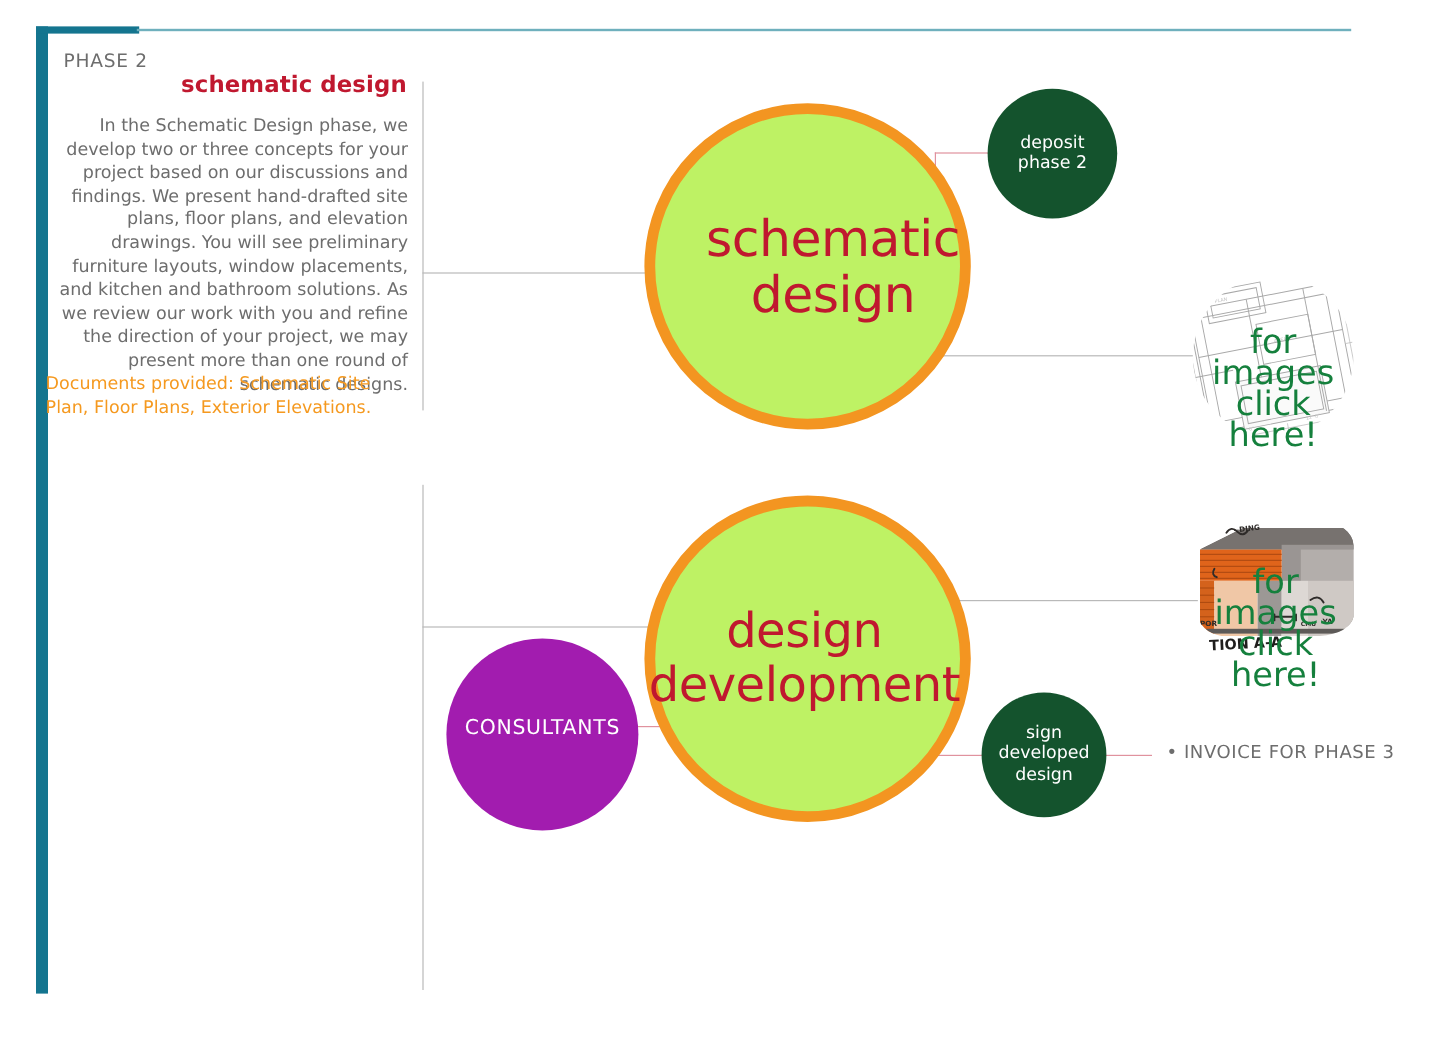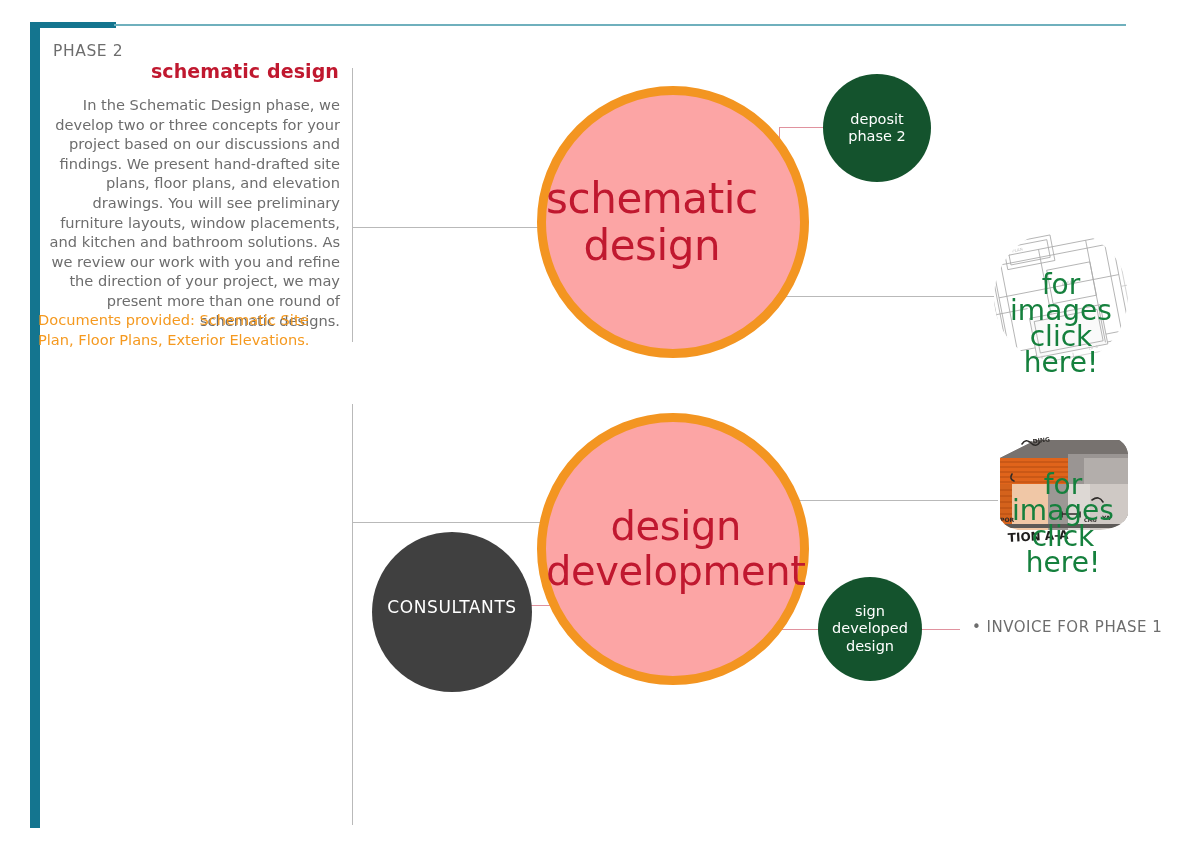--- a/index.html
+++ b/index.html
@@ -45,22 +45,22 @@
     font-size:14.6px;line-height:19.6px;color:#6d6d6d;
   }
   .docs-copy{
     position:absolute;left:38px;top:310px;width:302px;text-align:left;
     font-size:14.6px;line-height:19.6px;color:#f5991f;
   }
 
   
   .ring{
     position:absolute;border-radius:50%;
-    border:9px solid #f39521;background:#fca5a5;
-    display:flex;align-items:center;justify-content:flex-start;
+    border:9px solid #f39521;background:#bef264;
+    display:flex;align-items:center;justify-content:flex-end;
     box-sizing:border-box;
   }
   .ring-label{
     text-align:center;color:#c0182f;
     font-size:42px;line-height:47px;font-weight:400;
     letter-spacing:-.4px;white-space:pre-line;
   }
   #ring-schematic{left:537px;top:86px;width:272px;height:272px;z-index:4;}
   #ring-dd{left:537px;top:413px;width:272px;height:272px;z-index:4;}
   #ring-dd .ring-label{font-size:40px;line-height:45px;}
@@ -84,21 +84,21 @@
   .solid-red span{
     text-align:center;color:#ffffff;font-size:14.5px;line-height:17.5px;
     white-space:pre-line;
   }
   #circle-deposit{left:823px;top:74px;width:108px;height:108px;}
   #circle-sign-dd{left:818px;top:577px;width:104px;height:104px;}
 
   
   #circle-consultants{
     position:absolute;left:372px;top:532px;width:160px;height:160px;
-    border-radius:50%;background:#404040;z-index:5;
+    border-radius:50%;background:#a21caf;z-index:5;
     display:flex;flex-direction:column;align-items:center;justify-content:center;
   }
   .cons-head{
     color:#ffffff;font-size:17px;letter-spacing:.6px;margin-bottom:10px;
   }
   .cons-list{
     color:#ffffff;font-size:14.3px;line-height:17.5px;text-align:center;
     white-space:pre-line;
   }
 
@@ -175,21 +175,21 @@
   <div class="solid-red" id="circle-sign-dd">
     <span>sign
 developed
 design</span>
   </div>
 
   <div id="circle-consultants">
     <div class="cons-head">CONSULTANTS</div>
   </div>
 
-  <div class="invoice">• INVOICE FOR PHASE 1</div>
+  <div class="invoice">• INVOICE FOR PHASE 3</div>
 
   <div class="thumb" id="thumb-plan">
     <svg width="138" height="138" viewBox="0 0 138 138">
       <defs>
         <clipPath id="clipPlan">
             <circle cx="69" cy="69" r="67"></circle>
           </clipPath>
       </defs>
       <g clip-path="url(#clipPlan)">
         <rect x="0" y="0" width="138" height="138" fill="#ffffff"></rect>

